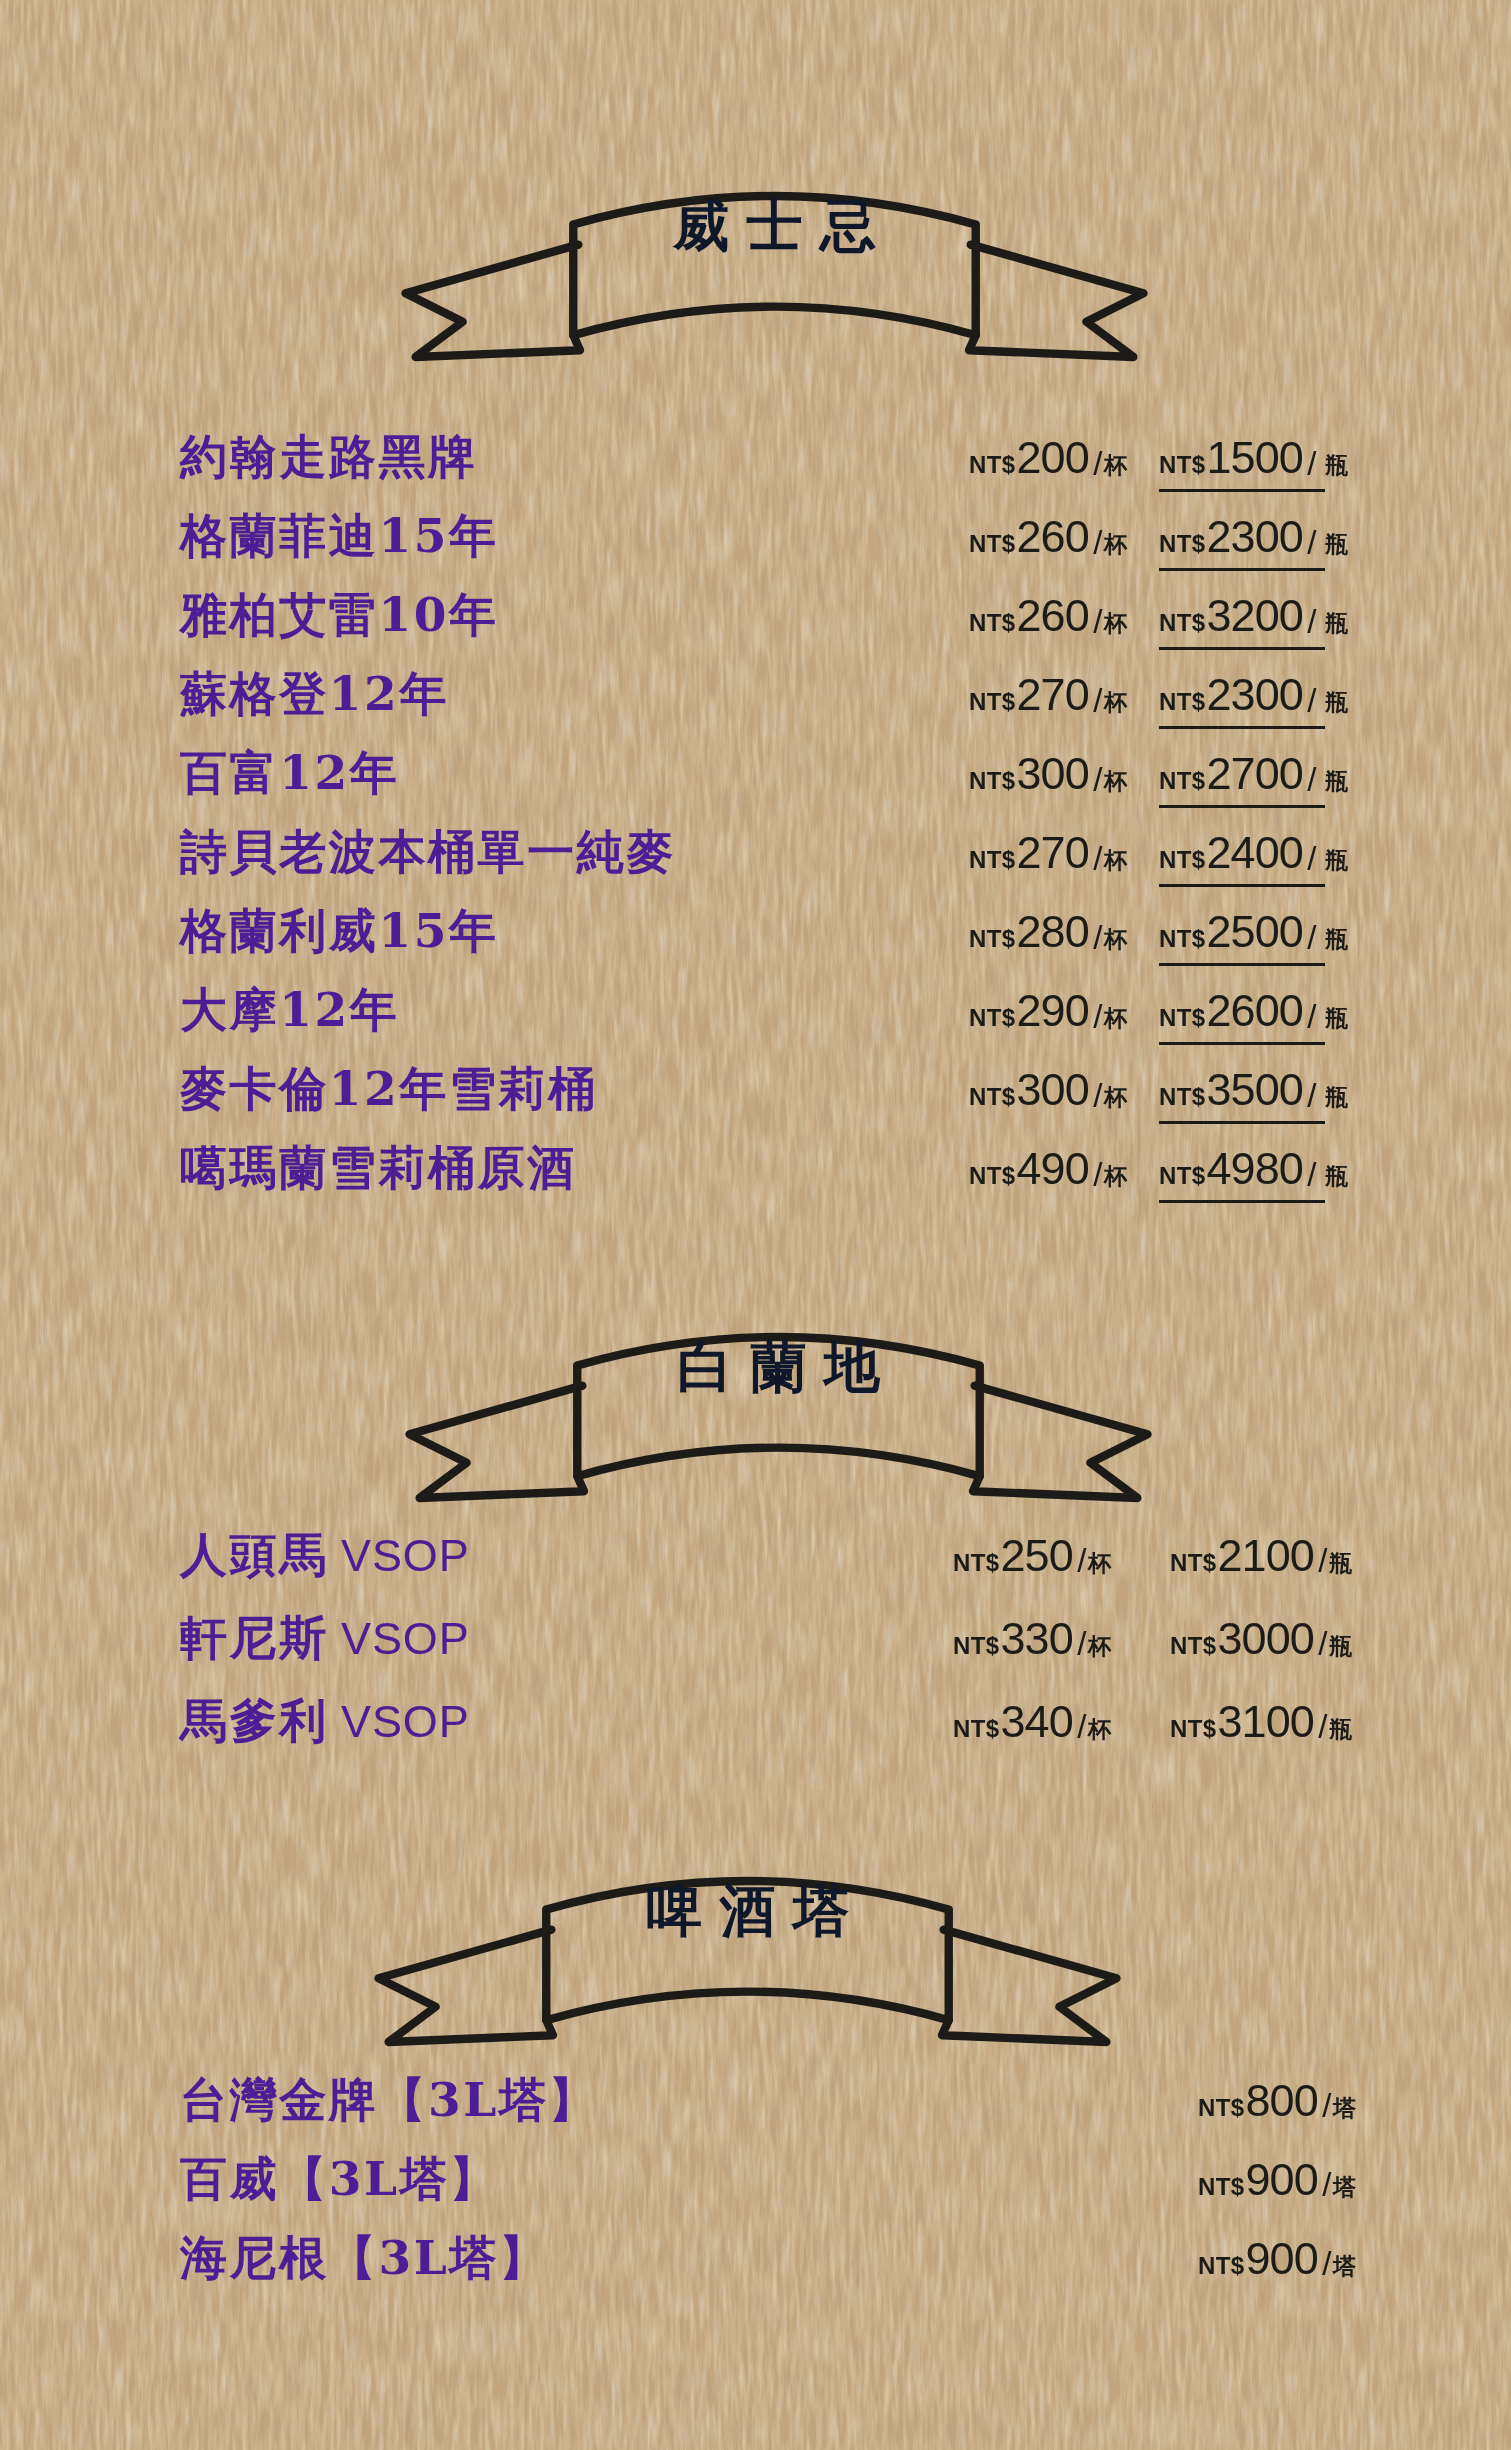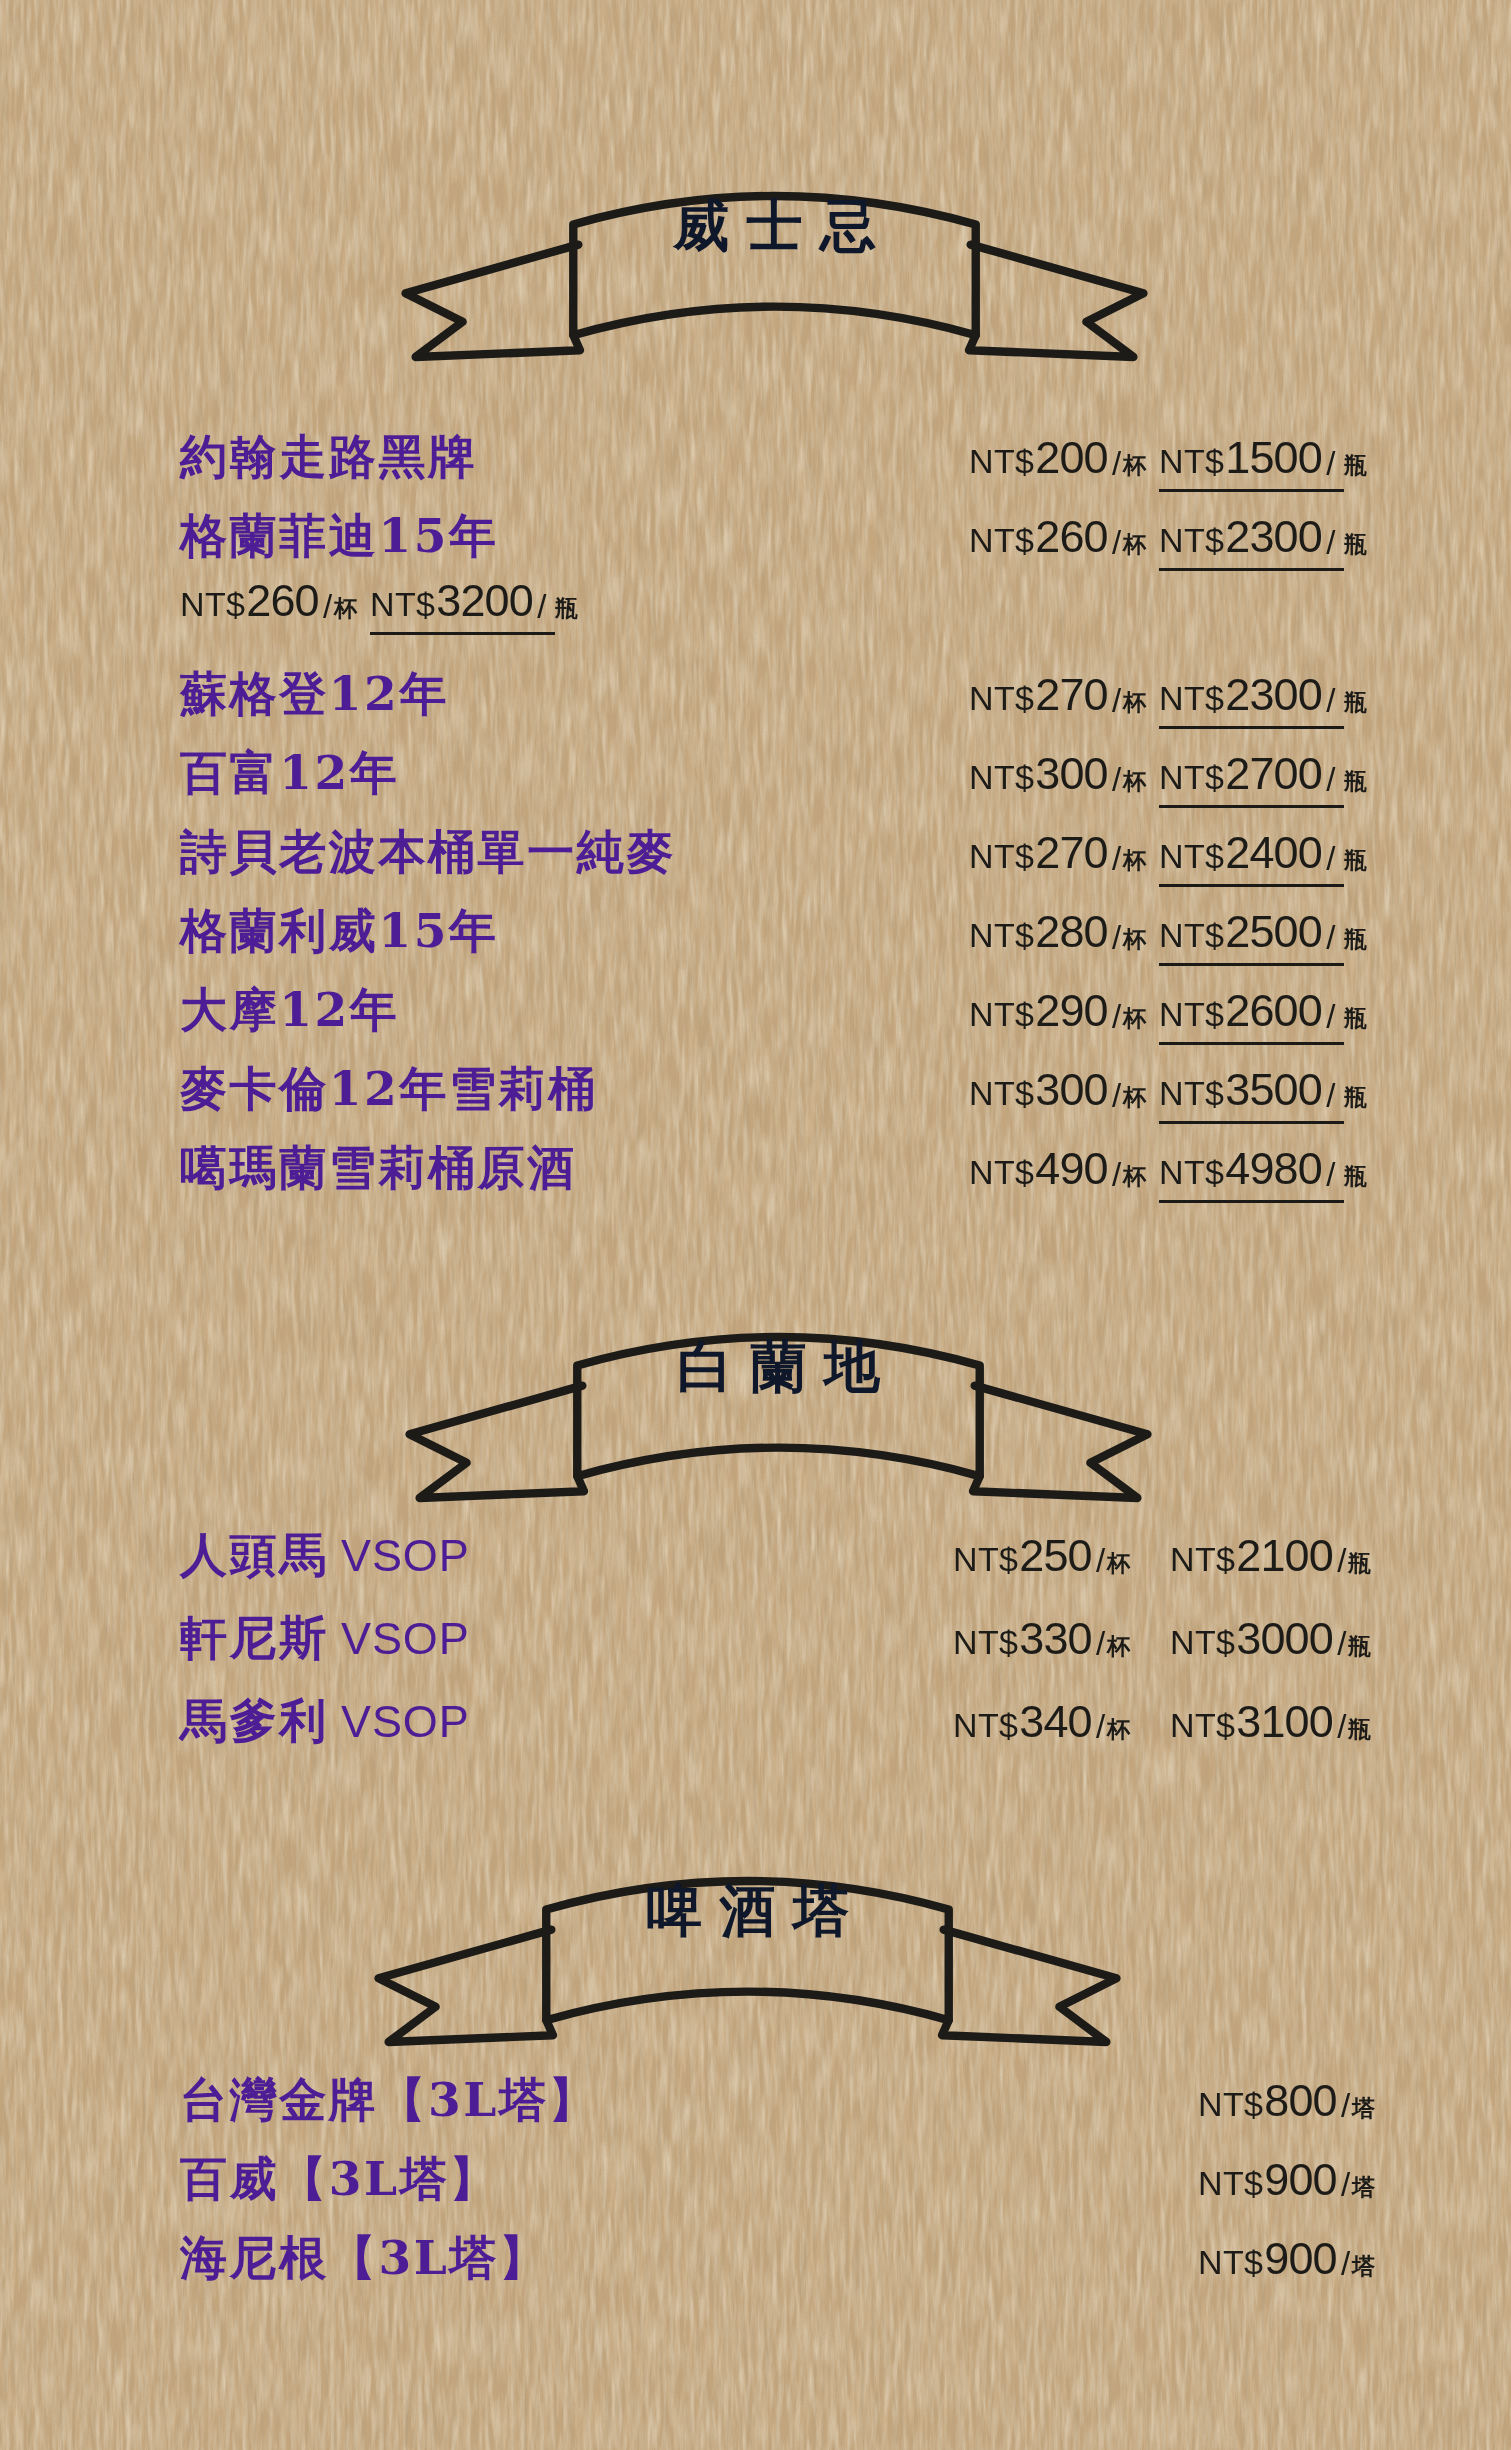--- a/index.html
+++ b/index.html
@@ -57,21 +57,21 @@
   .pa-brandy{width:458px;padding-right:0;}
   .pa-beer{width:213px;}
   .price{display:flex;align-items:baseline;white-space:nowrap;}
   .pa-whisky .price-cup{width:190px;}
   .pa-whisky .price-bottle{width:252px;}
   .pa-brandy .price-cup{width:217px;}
   .pa-brandy .price-bottle{width:206px;}
   .pa-beer .price-tower{width:180px;}
   .pmain{display:inline-flex;align-items:baseline;}
   .pmain.uline{border-bottom:3.5px solid #1c1a16;padding:0 7px 5.2px 0;}
-  .cur{font-size:34px;font-weight:400;letter-spacing:0.4px;}
+  .cur{font-size:24px;font-weight:700;letter-spacing:0.4px;}
   .val{font-size:45px;font-weight:500;letter-spacing:-0.9px;margin-left:0.9px;text-align:center;}
   .slash{font-size:33px;font-weight:400;margin:0 1.7px 0 4.4px;position:relative;top:1.7px;}
   .unitc{font-size:23px;font-weight:600;
     font-family:"DejaVu Serif","Liberation Serif",serif;}
 </style>
 </head>
 <body>
 
 <div class="page">
 
@@ -146,20 +146,21 @@
                 <span class="pmain uline">
                   <span class="cur">NT$</span>
                   <span class="val">2300</span>
                   <span class="slash">/</span>
                 </span>
                 <span class="unitc">瓶</span>
               </span>
             </div>
           </div>
           <div class="row">
+            <div class="item-name"><span>雅柏艾雷10年</span></div>
             <div class="price-area pa-whisky">
               <span class="price price-cup">
                 <span class="pmain">
                   <span class="cur">NT$</span>
                   <span class="val">260</span>
                   <span class="slash">/</span>
                 </span>
                 <span class="unitc">杯</span>
               </span>
               <span class="price price-bottle">

